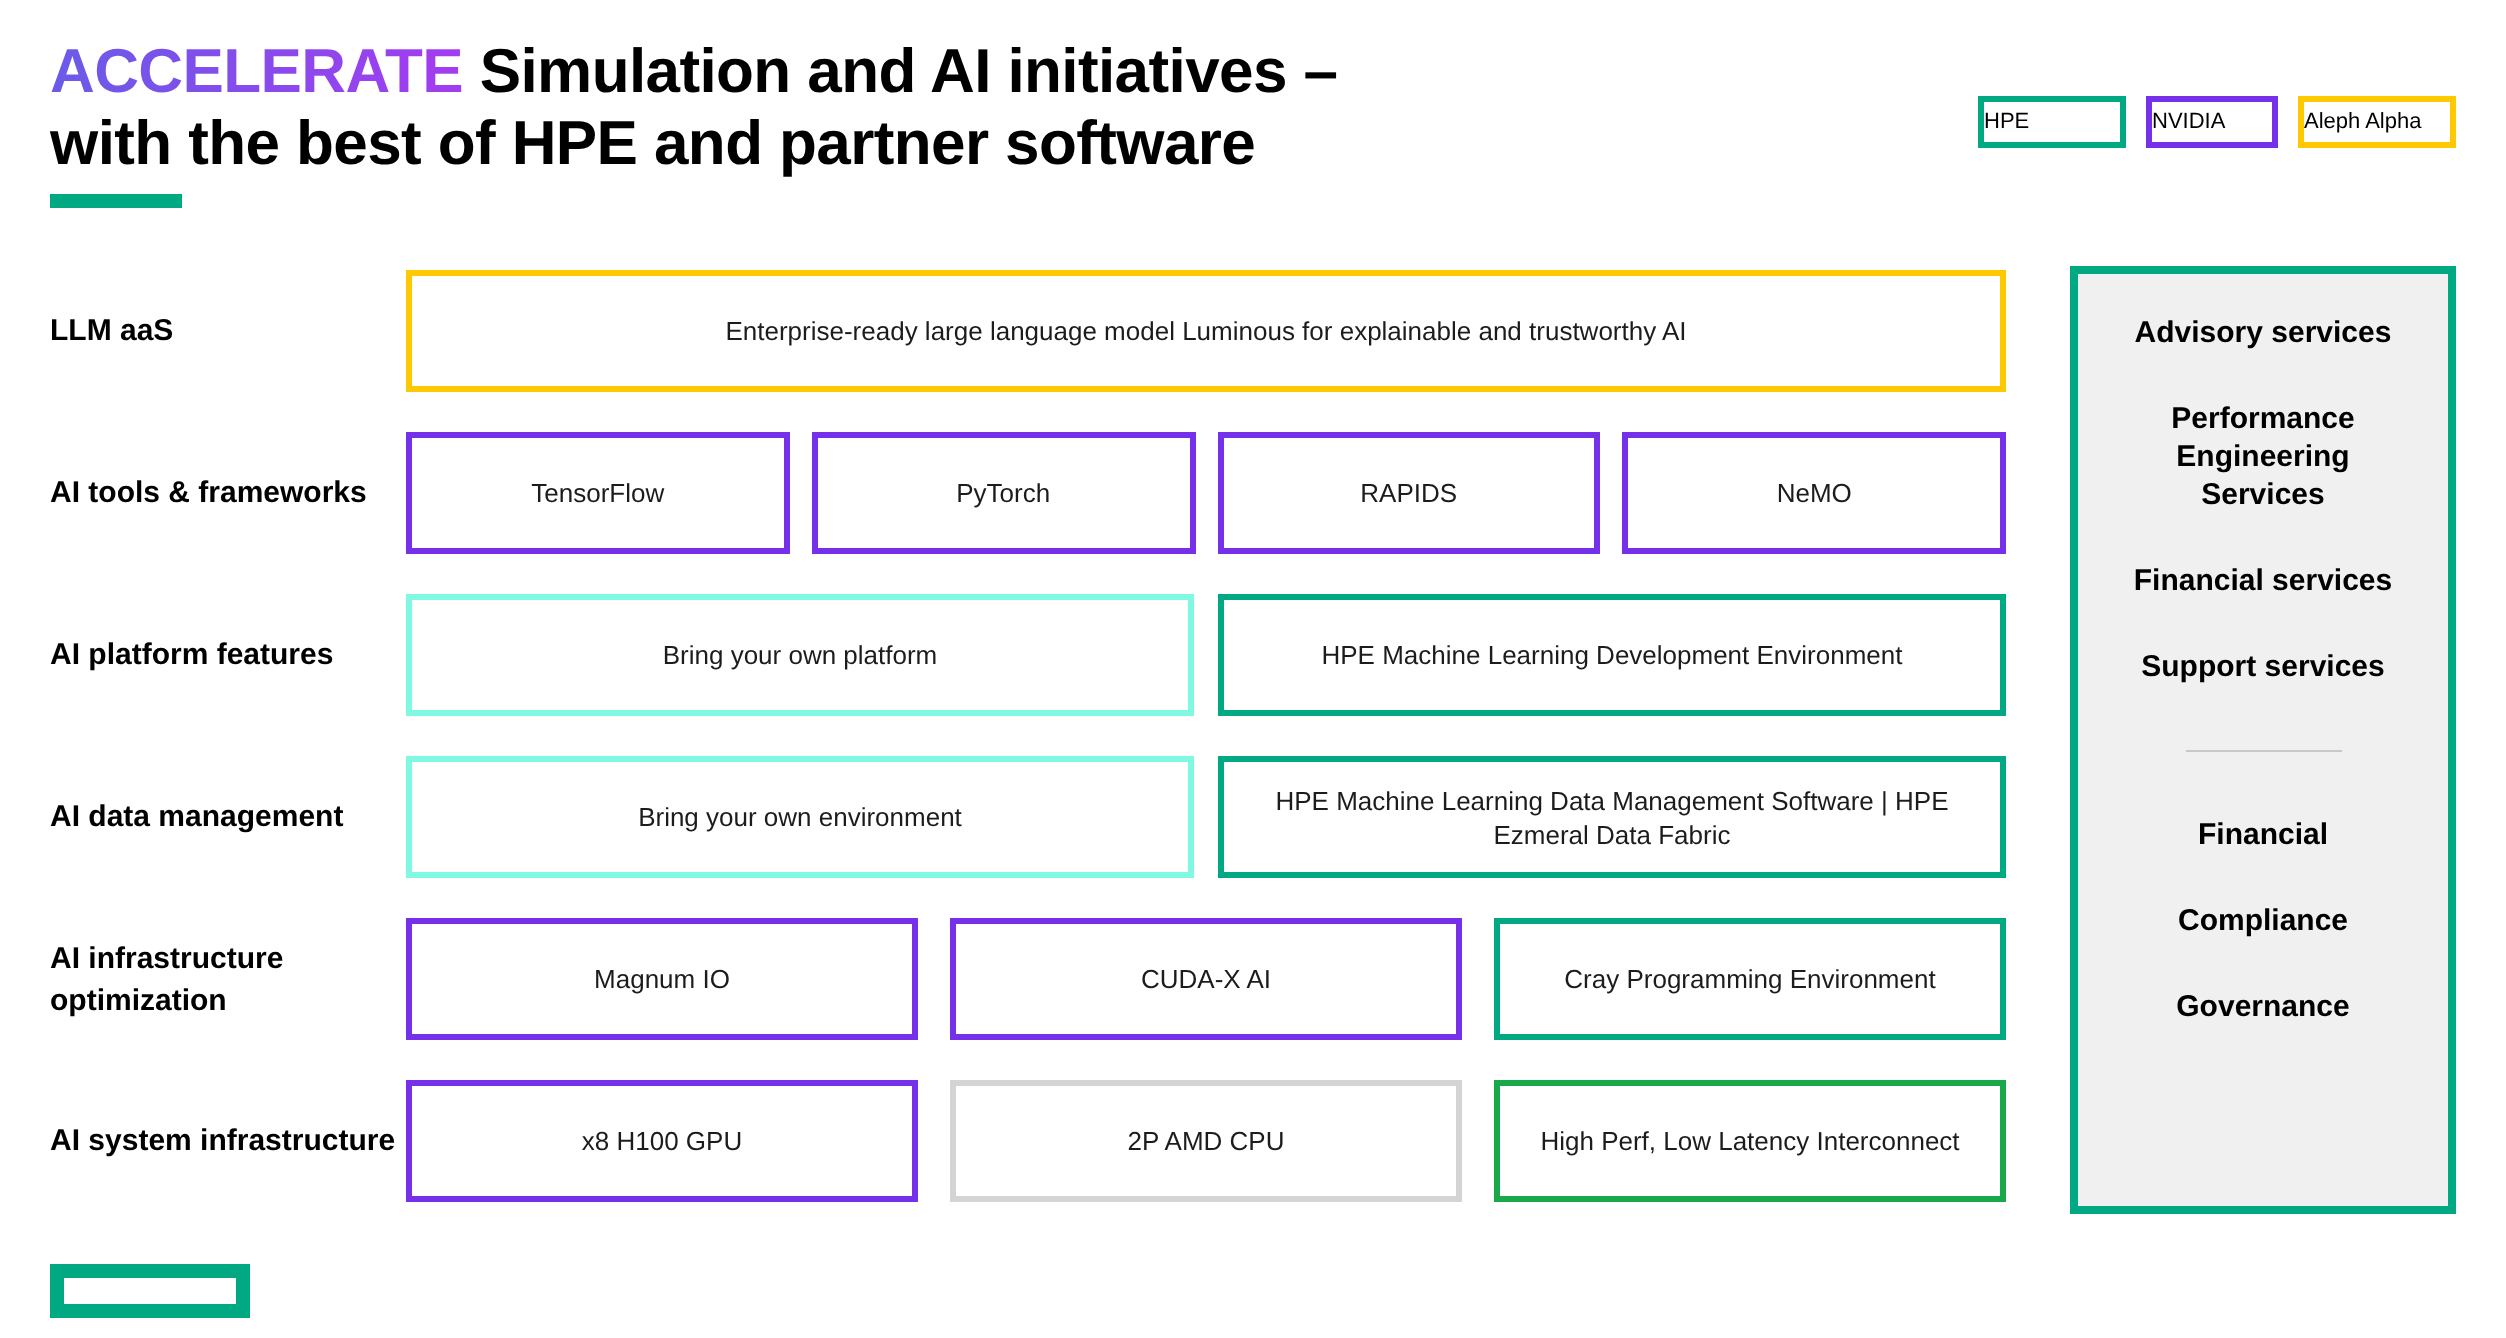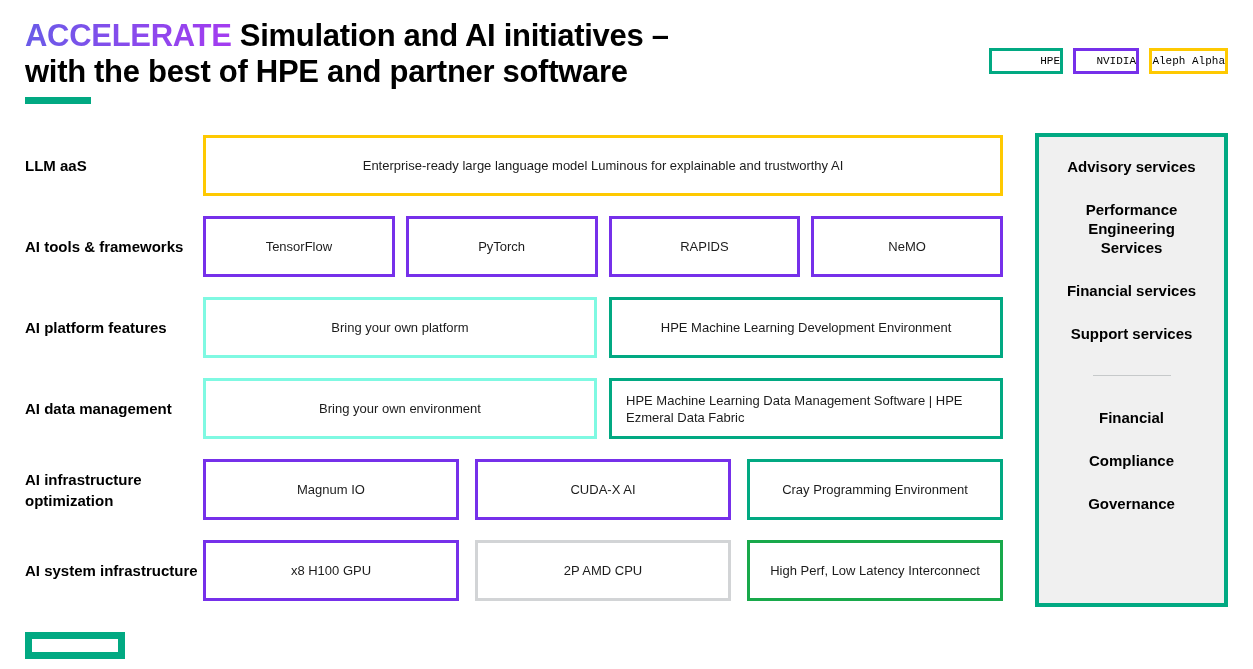--- a/index.html
+++ b/index.html
@@ -11,32 +11,32 @@
   .title { position:absolute; left:25px; top:18px; font-size:31px; font-weight:800; color:#000; line-height:36px; letter-spacing:-0.3px; }
   .title .hl {
     background:linear-gradient(90deg, var(--title-gradient-start), var(--title-gradient-end));
     -webkit-background-clip:text; background-clip:text; color:transparent;
   }
   .title-underline { position:absolute; left:25px; top:97px; width:66px; height:7px; background:var(--hpe-green); }
 
   
   .legend { position:absolute; top:48px; right:25px; display:flex; gap:10px; }
   .legend-box { border:3px solid #000; background:#fff; font-size:11px; color:#000;
-    padding:3px 0; min-width:66px; text-align:right; line-height:14px;font-family:Liberation Mono, monospace; }
+    padding:3px 0; min-width:66px; text-align:left; line-height:14px; }
   .legend-box.w1{ min-width:74px; } .legend-box.w3{ min-width:79px; }
 
   
   .rows { position:absolute; left:25px; top:135px; width:978px; }
   .row { display:flex; height:61px; margin-bottom:20px; }
   .row-label { width:178px; flex:0 0 178px; display:flex; align-items:center;
     font-size:15px; font-weight:700; color:#000; line-height:21px; }
   .row-boxes { flex:1; display:flex; gap:12px; }
   .row-boxes.n2 { } .row-boxes.n3 { gap:16px; } .row-boxes.n4 { gap:11px; }
   .box { flex:1; border:3px solid #ccc; background:#fff; display:flex; align-items:center;
-    justify-content:center; text-align:left; font-size:13px; color:#1c1c1c; line-height:17px; padding:4px 14px; }
+    justify-content:center; text-align:center; font-size:13px; color:#1c1c1c; line-height:17px; padding:4px 14px; }
 
   
   .panel { position:absolute; top:133px; right:25px; width:193px; height:474px;
     border:4px solid var(--hpe-green); background:var(--panel-bg);
     display:flex; flex-direction:column; align-items:center; padding-top:20px; }
   .panel-item { font-size:15px; font-weight:700; color:#000; text-align:center; line-height:19px;
     margin-bottom:24px; padding:0 18px; }
   .panel-divider { width:78px; height:1px; background:var(--divider-gray); border:none; margin:8px 0 32px 0; }
 
   

